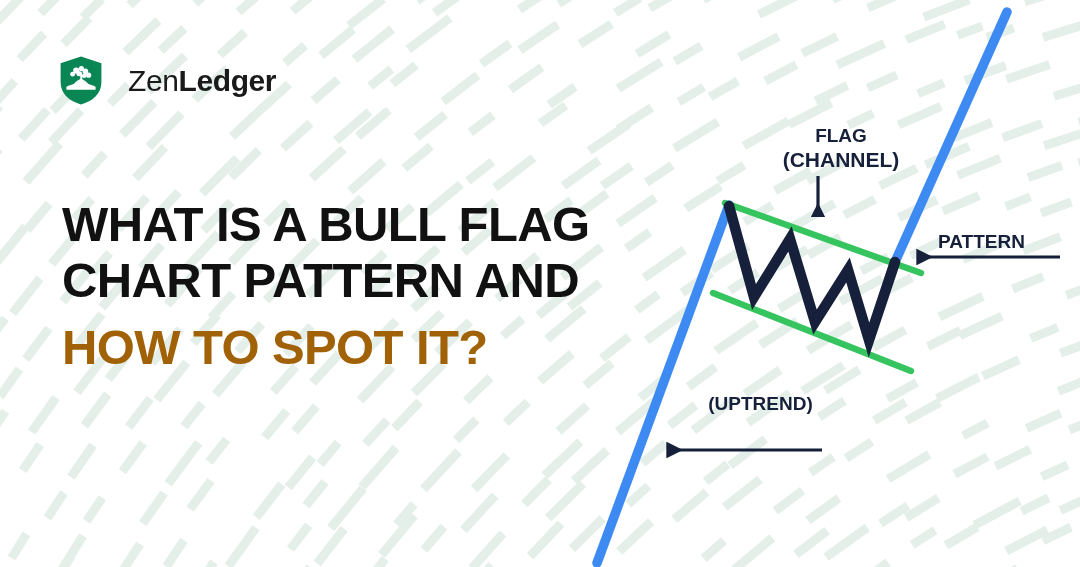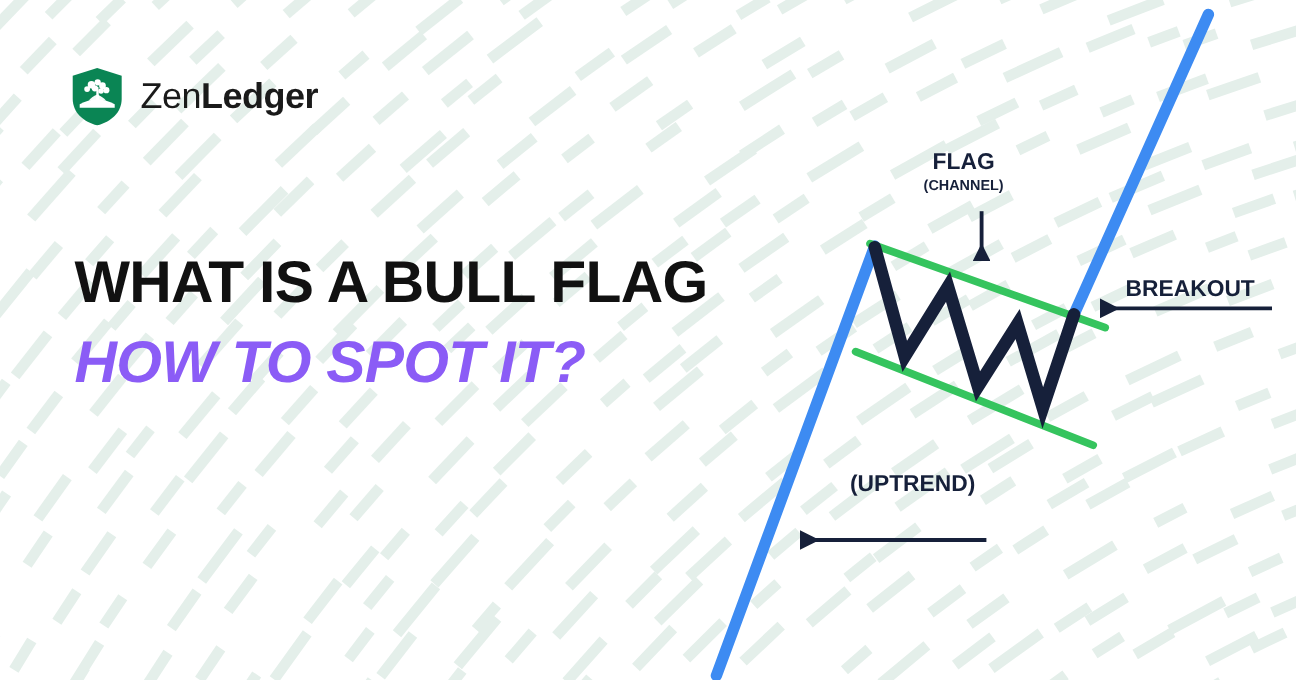--- a/index.html
+++ b/index.html
@@ -20,21 +20,21 @@
     left: 0; top: 0;
     width: 1080px; height: 567px;
     z-index: 0;
   }
   
   #logo {
     position: absolute;
     left: 60px; top: 56px;
     display: flex;
     align-items: center;
-    gap: 15px;
+    gap: 26px;
     z-index: 5;
   }
   #logo-shield { width: 42px; height: 49px; display: block; }
   #logo-text {
     font-size: 30px;
     letter-spacing: -0.4px;
     color: #1a1a1a;
     white-space: nowrap;
     line-height: 1;
   }
@@ -48,43 +48,42 @@
     z-index: 5;
     width: 610px;
   }
   #headline .hl-line {
     font-size: 49px;
     font-weight: 700;
     line-height: 1.15;
     letter-spacing: -0.6px;
     color: #111111;
     white-space: nowrap;
-    margin-top: 12px;
-  }
-  #headline .hl-accent { color: #8b5cf6; font-style: italic; }
+  }
+  #headline .hl-accent { color: #a16207; }
   #headline .hl-line.hl-accent { margin-top: 10px; }
 
   
   #chart {
     position: absolute;
     left: 0; top: 0;
     width: 1080px; height: 567px;
     z-index: 4;
   }
   .anno-text {
     position: absolute;
     color: #16203a;
     font-weight: 700;
     text-align: center;
     z-index: 6;
     white-space: nowrap;
     line-height: 1.22;
   }
-  #anno-flag       { left: 728px; top: 124px; font-size: 19px; width: 150px; }
-  #anno-flag .sub  { font-size: 12px; }
+  #anno-flag       { left: 766px; top: 124px; font-size: 19px; width: 150px; }
+  #anno-flag .sub  { font-size: 21px; }
   #anno-breakout   { left: 938px; top: 230px; font-size: 19px; width: 120px; text-align: left; }
   #anno-flagpole   { left: 673px; top: 392px; font-size: 19px; width: 175px; }
   #anno-flagpole .sub { font-size: 19px; }
 </style>
 </head>
 <body>
 
 <div id="canvas">
 
   <svg id="bg-pattern" viewBox="0 0 1080 567" xmlns="http://www.w3.org/2000/svg" aria-hidden="true">
@@ -467,20 +466,21 @@
         <path d="M6.4 30.8 c4.6 -2.6 9.4 -3.9 14.6 -3.9 c5.2 0 10 1.3 14.6 3.9 v3.0 H6.4 Z"></path>
       </g>
     </svg>
     <div id="logo-text">
       <span class="lt-zen">Zen</span><span class="lt-ledger">Ledger</span>
     </div>
   </div>
 
   <div id="headline">
     <div class="hl-line">WHAT IS A BULL FLAG</div>
+    <div class="hl-line">CHART PATTERN AND</div>
     <div class="hl-line hl-accent">HOW TO SPOT IT?</div>
   </div>
 
   <svg id="chart" viewBox="0 0 1080 567" xmlns="http://www.w3.org/2000/svg">
     <defs>
       <marker id="arrowhead-left" viewBox="0 0 10 10" refX="9" refY="5" markerWidth="5.2" markerHeight="5.2" orient="auto-start-reverse">
         <path d="M 10 0 L 0 5 L 10 10 z" fill="#16203a"></path>
       </marker>
       <marker id="arrowhead-down" viewBox="0 0 10 10" refX="9" refY="5" markerWidth="4.6" markerHeight="4.6" orient="auto-start-reverse">
         <path d="M 10 0 L 0 5 L 10 10 z" fill="#16203a"></path>
@@ -503,20 +503,20 @@
 
     <line x1="822" y1="450" x2="668" y2="450" stroke="#16203a" stroke-width="3.2" marker-end="url(#arrowhead-left)"></line>
   </svg>
 
   <div class="anno-text" id="anno-flag">
     <div>FLAG</div>
     <div class="sub">(CHANNEL)</div>
   </div>
 
   <div class="anno-text" id="anno-breakout">
-    <div>BREAKOUT</div>
+    <div>PATTERN</div>
   </div>
 
   <div class="anno-text" id="anno-flagpole">
     <div class="sub">(UPTREND)</div>
   </div>
 
 </div>
 
 </body></html>

